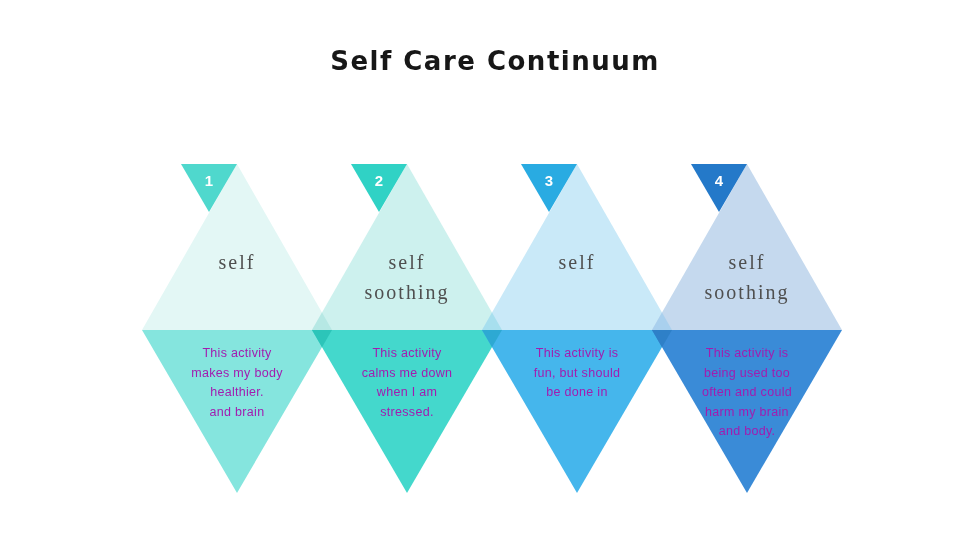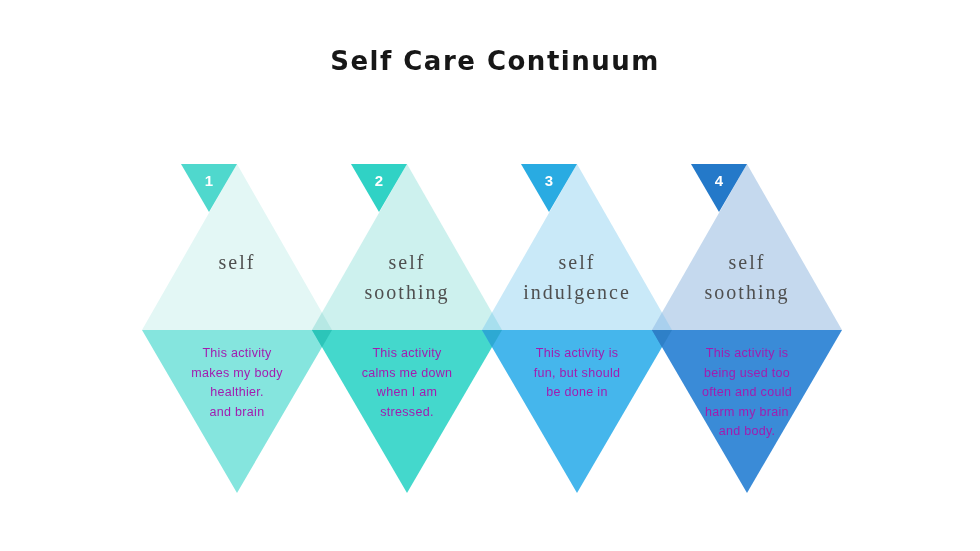--- a/index.html
+++ b/index.html
@@ -62,21 +62,20 @@
 
   <div class="unit-label ul0">
     <span>self</span>
   </div>
   <div class="unit-label ul1">
     <span>self</span>
     <span>soothing</span>
   </div>
   <div class="unit-label ul2">
     <span>self</span>
-    <span>indulgence</span>
   </div>
   <div class="unit-label ul3">
     <span>self</span>
     <span>soothing</span>
   </div>
 
   <div class="unit-desc ud0">
     <span>This activity</span>
     <span>makes my body</span>
     <span>healthier.</span>

